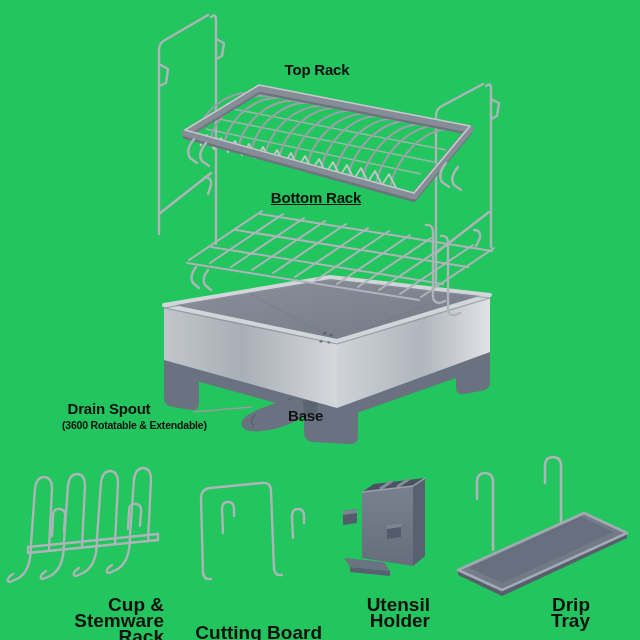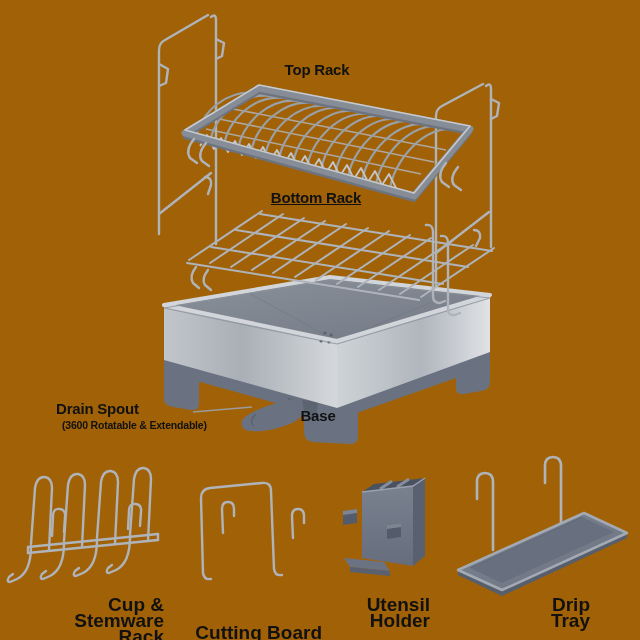--- a/index.html
+++ b/index.html
@@ -1,17 +1,17 @@
 <!DOCTYPE html>
 <html style="--wire: #afb4bb; --wire-dark: #99a0a8; --frame: #868d97; --steel-light: #d7dade; --steel-mid: #aab0b7; --interior: #7e8590; --plastic: #6a7281; --plastic-dark: #5c6472; --label-text: #111111; --leader-line: #9b9b9b;"><head>
 <meta charset="utf-8">
 <style>
   html,body{margin:0;padding:0;}
   body{width:640px;height:640px;background:#ffffff;font-family:"Liberation Sans",sans-serif;}
-  .stage{position:relative;width:640px;height:640px;background:#a16207;overflow:hidden;}
+  .stage{position:relative;width:640px;height:640px;background:#22c55e;overflow:hidden;}
   svg{position:absolute;left:0;top:0;}
   .lbl{position:absolute;font-weight:700;color:var(--label-text,#111);white-space:nowrap;}
   .lbl-main{font-size:15px;letter-spacing:-0.2px;}
   .lbl-sub{font-size:10.5px;font-weight:700;letter-spacing:-0.2px;}
   .lbl-acc{font-size:19px;line-height:16px;text-align:right;white-space:normal;}
   
   .wire{stroke:var(--wire,#afb4bb);stroke-width:2.4;fill:none;stroke-linecap:round;stroke-linejoin:round;}
   .wire-thick{stroke-width:2.6;}
   .gridwire{stroke:var(--wire,#afb4bb);stroke-width:2;fill:none;stroke-linecap:round;}
   .prong{stroke:var(--wire-dark,#99a0a8);stroke-width:2.2;fill:none;stroke-linecap:round;}
@@ -221,25 +221,25 @@
     <path d="M458,570 L584,513 L627,533 L502,590 Z" stroke="#a3aab4" stroke-width="2.5" fill="none" stroke-linejoin="round"></path>
     <path fill="#687080" d="M470,568 L582,517 L614,532 L502,583 Z"></path>
     <path d="M470,568 L582,517" stroke="#5d6472" stroke-width="1" opacity=".7" fill="none"></path>
   </g>
 </svg>
 
 <div class="lbl lbl-main" style="left:262px;top:61px;width:110px;text-align:center;">Top Rack</div>
 
 <div class="lbl lbl-main" style="left:259px;top:189px;width:114px;text-align:center;text-decoration:underline;">Bottom Rack</div>
 
-<div class="lbl lbl-main" style="left:56px;top:400px;width:130px;text-align:left;">Drain Spout</div>
+<div class="lbl lbl-main" style="left:44px;top:400px;width:130px;text-align:center;">Drain Spout</div>
 
 <div class="lbl lbl-sub" style="left:62px;top:419px;width:170px;text-align:left;">(3600 Rotatable &amp; Extendable)</div>
 
-<div class="lbl lbl-main" style="left:288px;top:407px;width:60px;text-align:center;">Base</div>
+<div class="lbl lbl-main" style="left:288px;top:407px;width:60px;">Base</div>
 
 <div class="lbl lbl-acc" style="left:20px;top:597px;width:144px;">
   <div>Cup &amp; Stemware</div>
   <div>Rack</div>
 </div>
 
 <div class="lbl lbl-acc" style="left:182px;top:597px;width:140px;margin-top:28px;">
   <div>Cutting Board</div>
   <div>Rack</div>
 </div>

